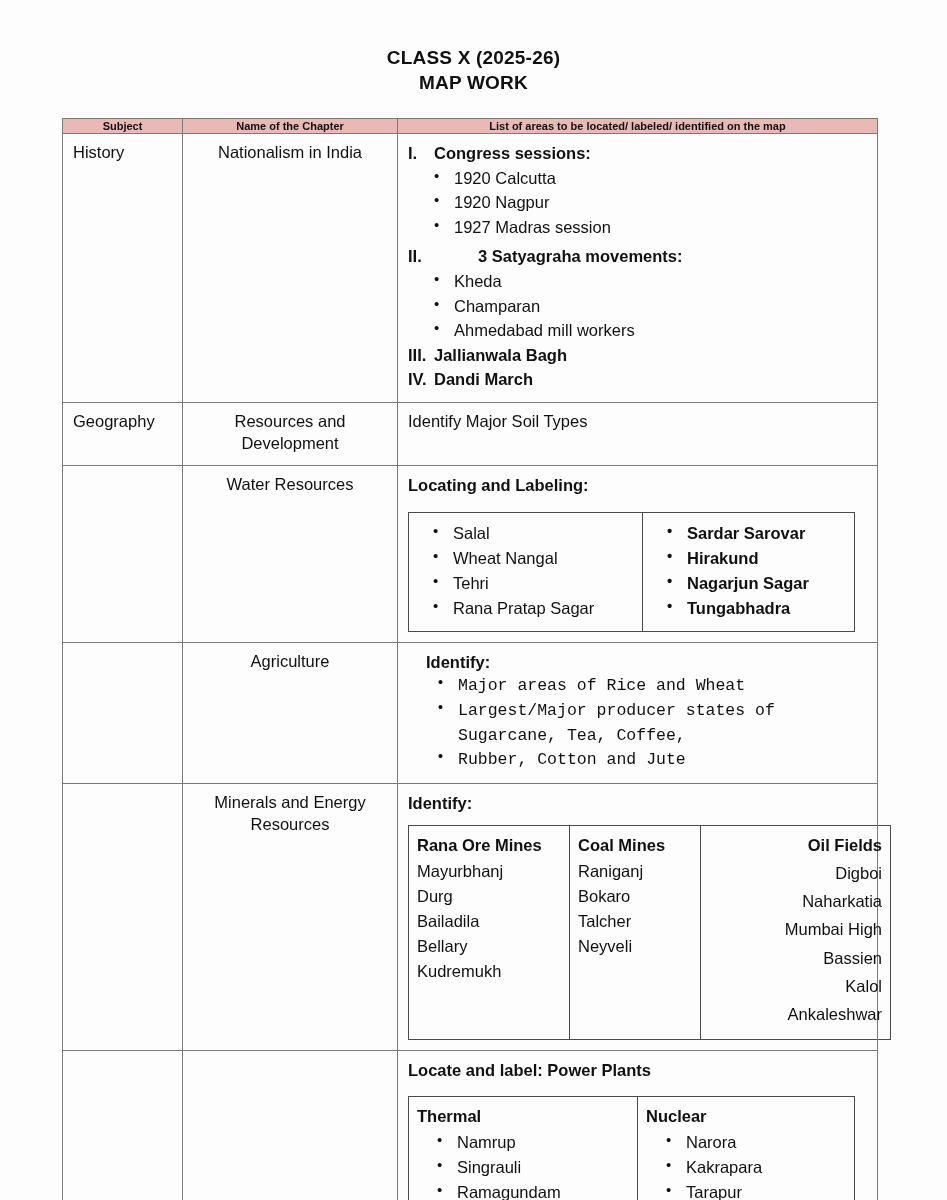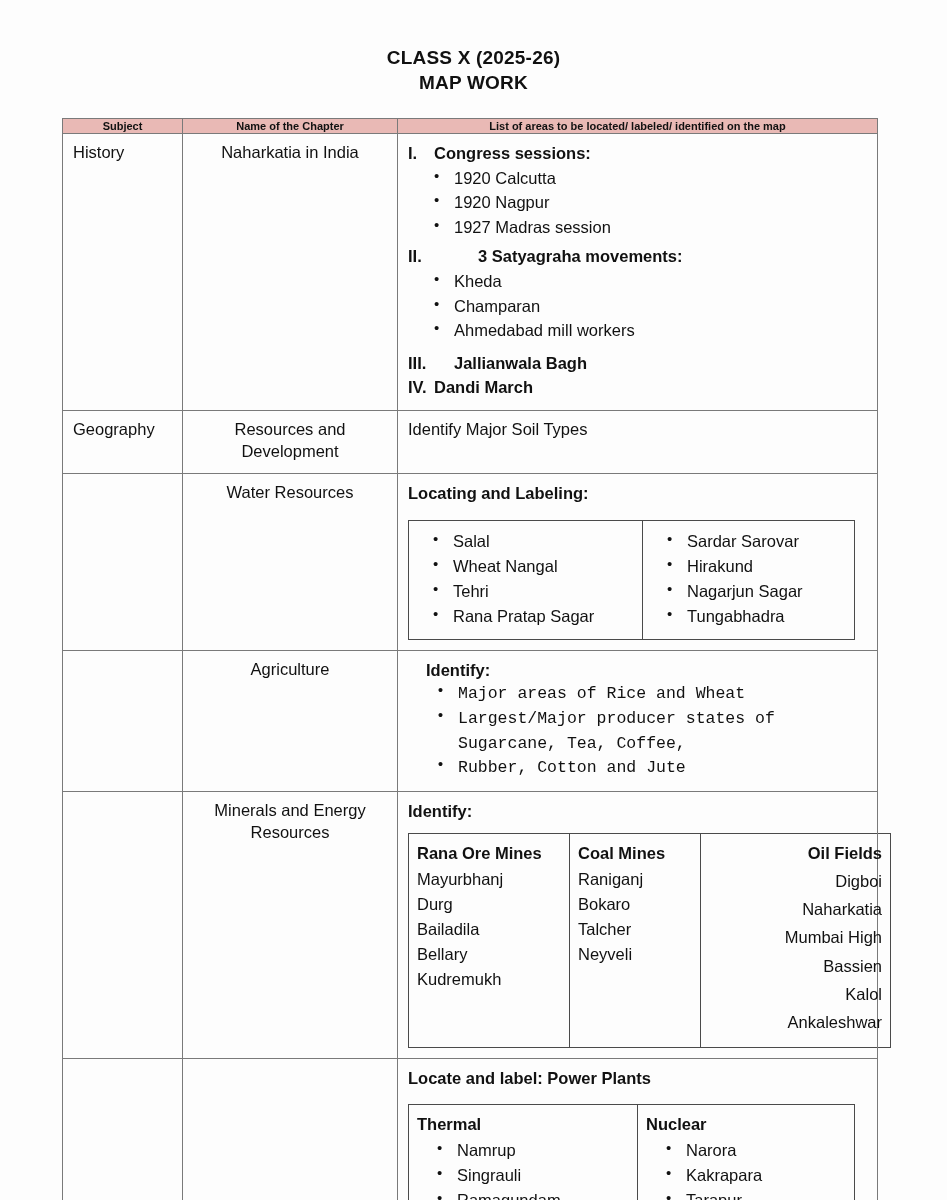--- a/index.html
+++ b/index.html
@@ -118,21 +118,21 @@
     vertical-align: top;
     padding: 8px 8px 10px 8px;
     font-size: 16.5px;
     line-height: 1.45;
   }
   .inner .ttl { font-weight: bold; display: block; margin-bottom: 1px; }
 
   
   .inner-water { width: 446px; margin-top: 14px; }
   .inner-water td.c1 { width: 234px; }
-  .inner-water td.c2 { width: 212px; }
+  .inner-water td.c2 { width: 212px; font-weight: bold; }
   .inner-water ul.bul { padding-left: 36px; }
   .inner-water ul.bul li { line-height: 1.52; }
 
   
   .inner-min { width: 482px; margin-top: 9px; }
   .inner-min td.c1 { width: 161px; }
   .inner-min td.c2 { width: 131px; }
   .inner-min td.c3 { width: 190px; text-align: right; }
   .inner-min .plain { display: block; line-height: 1.52; }
   .inner-min .oil .plain { line-height: 1.72; }
@@ -167,21 +167,21 @@
     </tr>
   </thead>
 
   <tbody>
 
     <tr>
       <td>
         <div class="cell-pad cell-left">History</div>
       </td>
       <td>
-        <div class="cell-pad cell-center">Naharkatia in India</div>
+        <div class="cell-pad cell-center">Nationalism in India</div>
       </td>
       <td>
         <div class="cell-pad cell-left">
 
           <div class="roman-line">
             <span class="num">I.</span>
             <span>Congress sessions:</span>
           </div>
           <ul class="bul">
             <li>1920 Calcutta</li>
@@ -192,21 +192,21 @@
           <div class="roman-line" style="margin-top:6px;gap:44px;">
             <span class="num">II.</span>
             <span>3 Satyagraha movements:</span>
           </div>
           <ul class="bul">
             <li>Kheda</li>
             <li>Champaran</li>
             <li>Ahmedabad mill workers</li>
           </ul>
 
-          <div class="roman-line" style="margin-top:10px;gap:20px;">
+          <div class="roman-line" style="margin-top:2px;">
             <span class="num">III.</span>
             <span>Jallianwala Bagh</span>
           </div>
 
           <div class="roman-line">
             <span class="num">IV.</span>
             <span>Dandi March</span>
           </div>
 
         </div>

